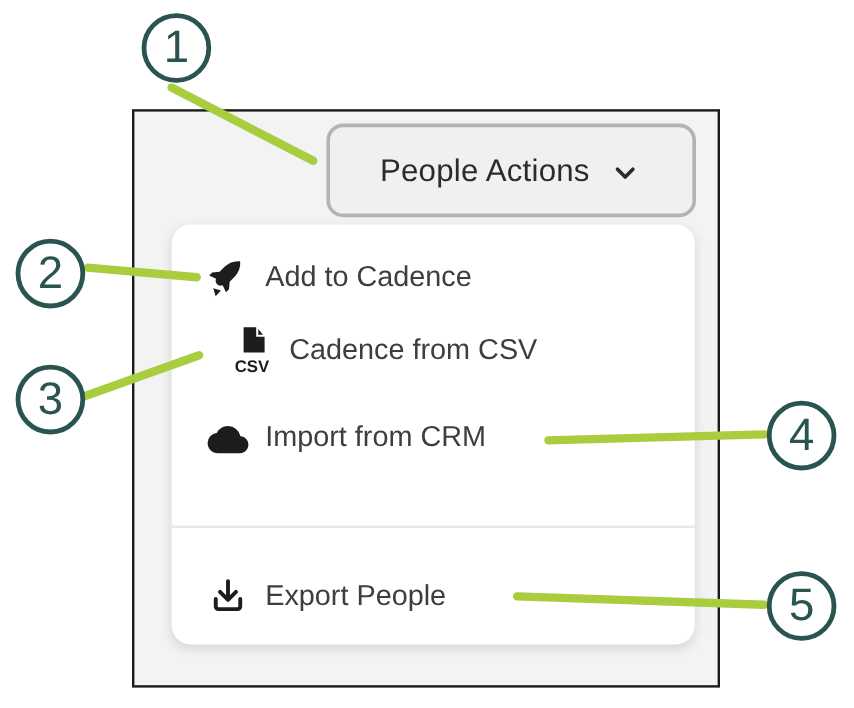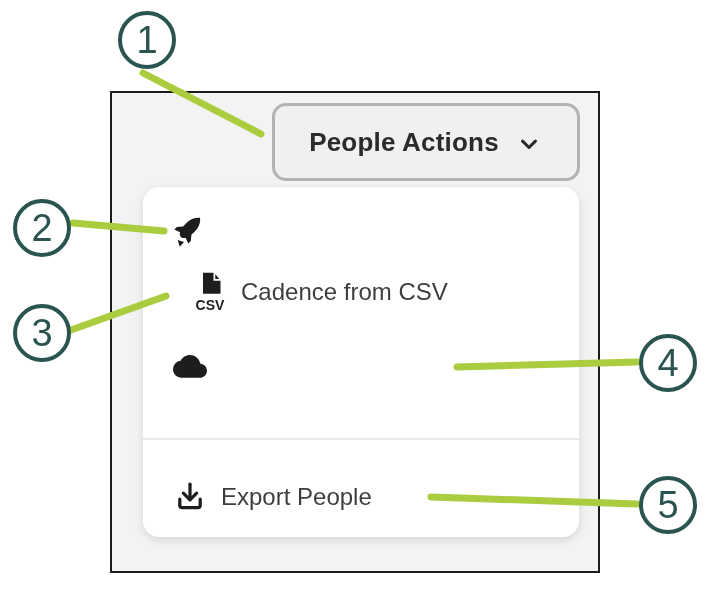--- a/index.html
+++ b/index.html
@@ -16,21 +16,21 @@
   }
 
   
   .dropdown-button{
     position:absolute;left:160px;top:10px;width:308px;height:78px;
     box-sizing:border-box;border:3px solid #b3b3b6;border-radius:14px;
     background:#f0f0f2;display:flex;align-items:center;justify-content:center;gap:16px;
     cursor:pointer;
   }
   .btn-label{
-    font-size:26px;font-weight:700;color:#2b2b2b;letter-spacing:.2px;
+    font-size:26px;font-weight:400;color:#2b2b2b;letter-spacing:.2px;
   }
   .chevron-svg{width:28px;height:28px;display:block;margin-top:3px;}
 
   
   .menu-panel{
     position:absolute;left:31px;top:94px;width:436px;height:350px;
     background:#ffffff;border-radius:16px;
     box-shadow:0 3px 10px rgba(0,0,0,.12);
   }
   .menu-item{
@@ -92,38 +92,40 @@
 
       <div class="menu-item row-1">
         <span class="icon-box">
           <svg width="38" height="38" viewBox="0 0 48 48" fill="#1d1d1f">
             <g transform="rotate(45 24 20)">
               <path d="M24 2c5 4 7.5 10 7.5 16v7l5 6v4.5l-7.6-2.6c-.9 2-2.7 3.3-4.9 3.3s-4-1.3-4.9-3.3L11.5 35.5V31l5-6v-7C16.5 12 19 6 24 2z"></path>
             </g>
             <path d="M8.5 35.5 L16.5 38 L11 44 Z"></path>
           </svg>
         </span>
+        <span class="item-label">Add to Cadence</span>
       </div>
 
       <div class="menu-item row-2">
         <span class="icon-box">
           <svg width="32" height="42" viewBox="0 0 36 48" fill="#1d1d1f">
             <path d="M10 2 L22 2 L22 11 L30 11 L30 26 L10 26 Z M24 3.5 L28.5 9 L24 9 Z"></path>
             <text x="18" y="45" text-anchor="middle" font-size="16" font-weight="bold" font-family="Liberation Sans, sans-serif">CSV</text>
           </svg>
         </span>
         <span class="item-label">Cadence from CSV</span>
       </div>
 
       <div class="menu-item row-3">
         <span class="icon-box">
           <svg width="36" height="34" viewBox="0 -1 24 24" fill="#1d1d1f">
             <path d="M19.35 10.04A7.49 7.49 0 0 0 12 4C9.11 4 6.6 5.64 5.35 8.04A5.994 5.994 0 0 0 0 14c0 3.31 2.69 6 6 6h13c2.76 0 5-2.24 5-5 0-2.64-2.05-4.78-4.65-4.96z"></path>
           </svg>
         </span>
+        <span class="item-label">Import from CRM</span>
       </div>
 
       <div class="divider"></div>
 
       <div class="menu-item row-4">
         <span class="icon-box">
           <svg width="34" height="34" viewBox="0 0 24 24" fill="none" stroke="#1d1d1f" stroke-width="2.3" stroke-linecap="round" stroke-linejoin="round">
             <path d="M12 3 V13.5"></path>
             <path d="M7.3 9.3 L12 14 L16.7 9.3"></path>
             <path d="M4.8 13.5 v4.4 a1.6 1.6 0 0 0 1.6 1.6 h11.2 a1.6 1.6 0 0 0 1.6 -1.6 v-4.4"></path>

